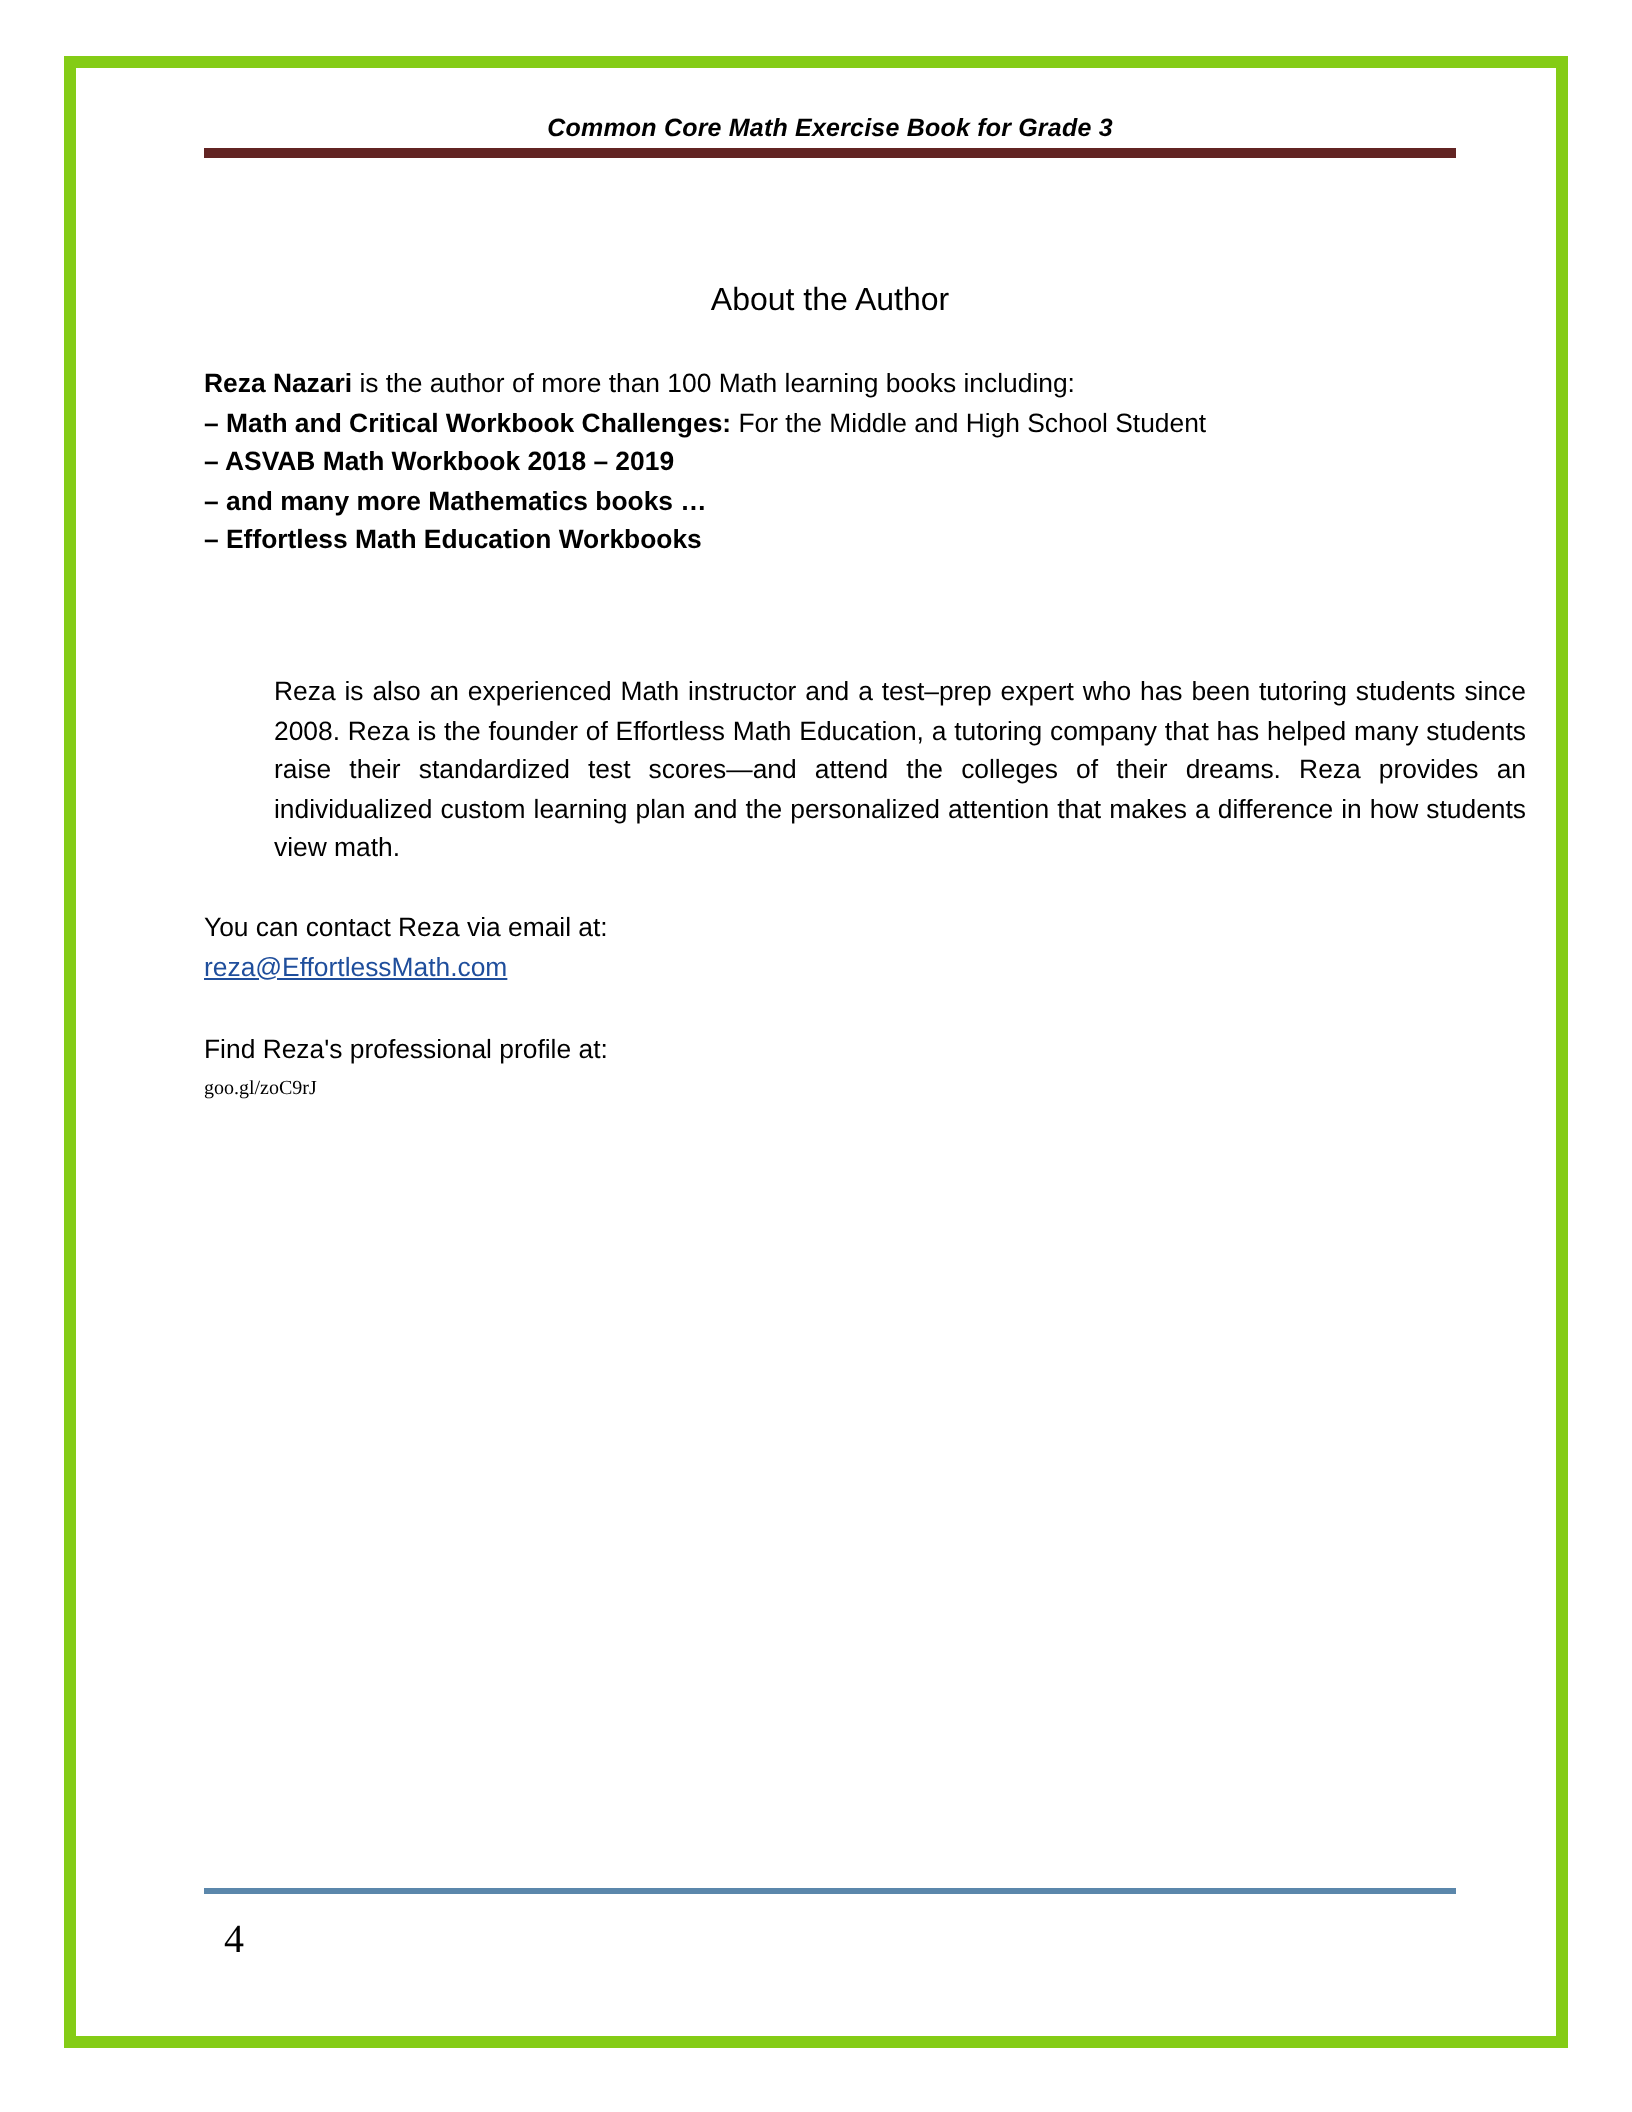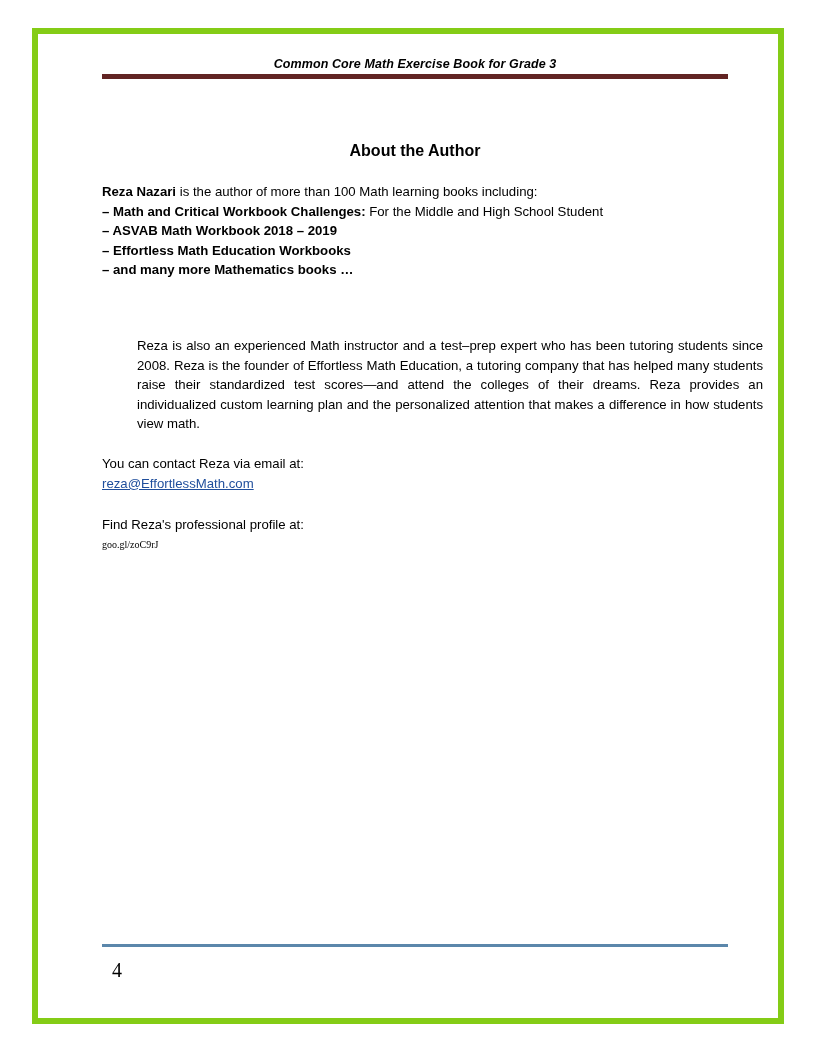--- a/index.html
+++ b/index.html
@@ -56,21 +56,21 @@
     height: 5px;
     background: #622423;
   }
 
   .doc-title {
     position: absolute;
     top: 108px;
     left: 0;
     width: 626px;
     text-align: center;
-    font-weight: bold;
+    font-weight: normal;
     font-size: 16px;
     color: #000000;
   }
 
   .author-block {
     position: absolute;
     top: 148px;
     left: 0;
     width: 626px;
     font-size: 13.2px;
@@ -151,22 +151,22 @@
 
     <div class="header-title">Common Core Math Exercise Book for Grade 3</div>
     <div class="header-rule"></div>
 
     <div class="doc-title">About the Author</div>
 
     <div class="author-block">
       <div class="line"><b>Reza Nazari</b><span> is the author of more than 100 Math learning books including:</span></div>
       <div class="line"><b>– </b><b>Math and Critical Workbook Challenges:</b><span> For the Middle and High School Student</span></div>
       <div class="line"><b>– </b><b>ASVAB Math Workbook 2018 – 2019</b><span></span></div>
+      <div class="line"><b>– </b><b>and many more Mathematics books …</b><span></span></div>
       <div class="line"><b>– </b><b>Effortless Math Education Workbooks</b><span></span></div>
-      <div class="line"><b>– </b><b>and many more Mathematics books …</b><span></span></div>
     </div>
 
     <div class="bio">Reza is also an experienced Math instructor and a test–prep expert who has been tutoring students since 2008. Reza is the founder of Effortless Math Education, a tutoring company that has helped many students raise their standardized test scores—and attend the colleges of their dreams. Reza provides an individualized custom learning plan and the personalized attention that makes a difference in how students view math.</div>
 
     <div class="contact">
       <div>You can contact Reza via email at:</div>
       <a class="email-link" href="#">reza@EffortlessMath.com</a>
     </div>
 
     <div class="profile">

